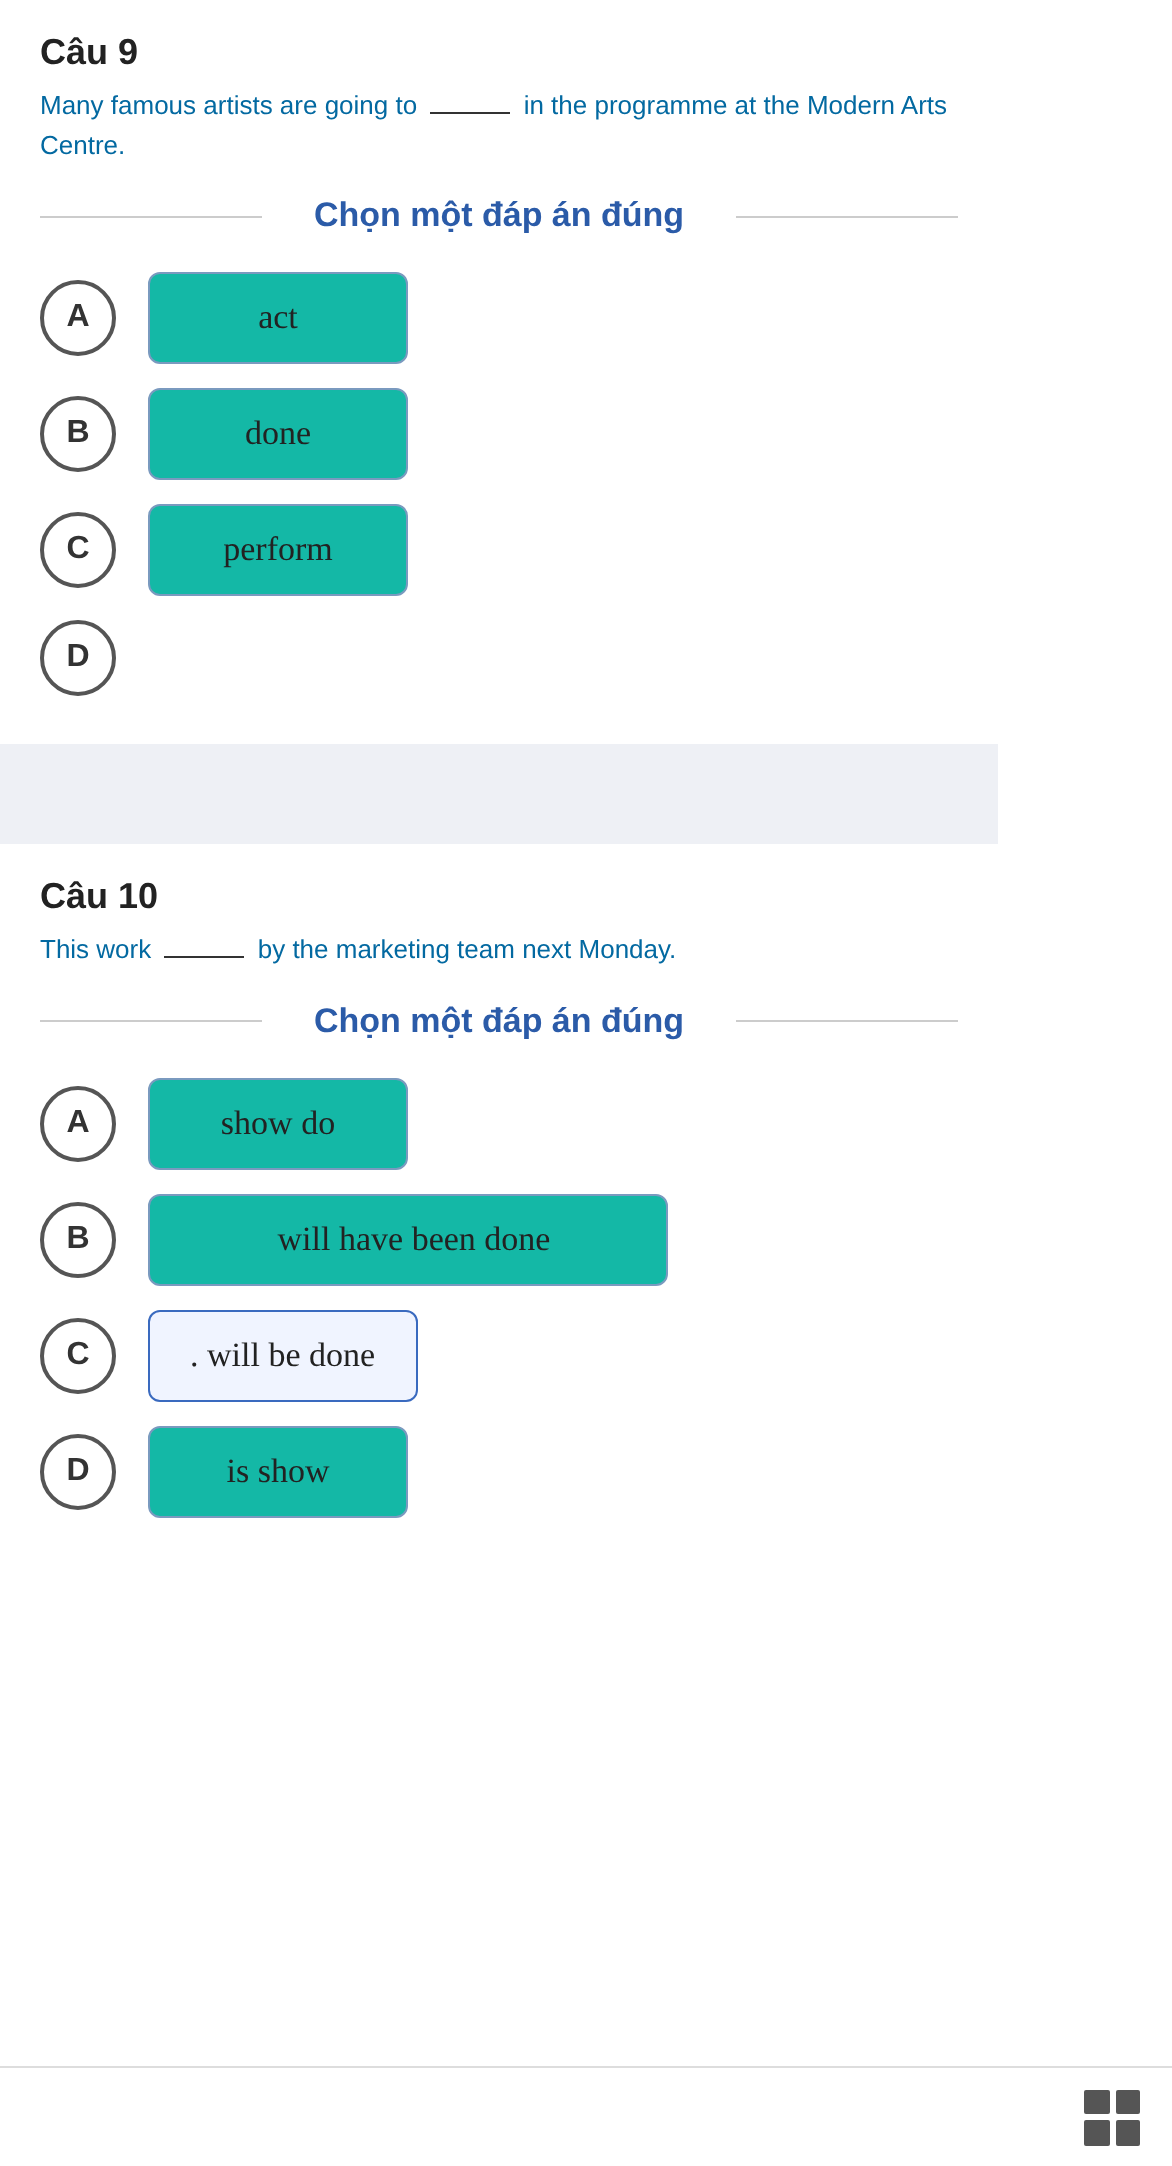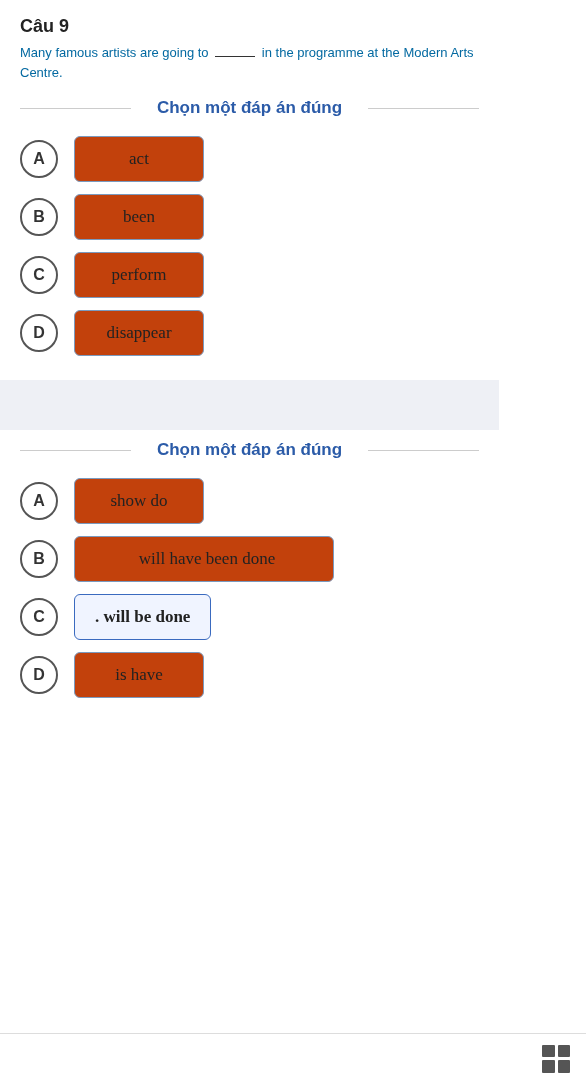--- a/index.html
+++ b/index.html
@@ -103,29 +103,28 @@
     }
 
     .option-box {
       border: 1.5px solid #7a9abf;
       border-radius: 6px;
       padding: 12px 20px;
       font-size: 17px;
       color: #222;
       font-family: Georgia, serif;
       min-width: 130px;
-      background: #c2410c;
+      background: #14b8a6;
       cursor: pointer;
       text-align: center;
     }
 
     .option-box.selected {
       border-color: #3a6abf;
       background: #f0f4ff;
-      font-weight: bold;
     }
 
     .option-box-wide {
       min-width: 260px;
       padding-left: 26px;
     }
 
     
     .gray-separator {
       height: 50px;
@@ -193,45 +192,48 @@
       <div class="option-box">
         <span>act</span>
       </div>
     </div>
 
     <div class="option-row">
       <div class="option-circle">
         <span>B</span>
       </div>
       <div class="option-box">
-        <span>been</span>
+        <span>done</span>
       </div>
     </div>
 
     <div class="option-row">
       <div class="option-circle">
         <span>C</span>
       </div>
       <div class="option-box">
         <span>perform</span>
       </div>
     </div>
 
     <div class="option-row">
       <div class="option-circle">
         <span>D</span>
       </div>
-      <div class="option-box">
-        <span>disappear</span>
-      </div>
     </div>
   </div>
 
   <div class="gray-separator"></div>
 
+  <div class="question10-section">
+    <div class="question-title">Câu 10</div>
+    <div class="question-text">
+      This work <span class="blank"></span> by the marketing team next Monday.
+    </div>
+  </div>
 
   <div class="section-heading">
     <div class="section-heading-line"></div>
     <div class="section-heading-text">Chọn một đáp án đúng</div>
     <div class="section-heading-line"></div>
   </div>
 
   <div class="options-list" style="padding-bottom: 70px;">
 
     <div class="option-row">
@@ -259,21 +261,21 @@
       <div class="option-box selected">
         <span>. </span><span>will be done</span>
       </div>
     </div>
 
     <div class="option-row">
       <div class="option-circle">
         <span>D</span>
       </div>
       <div class="option-box">
-        <span>is have</span>
+        <span>is show</span>
       </div>
     </div>
   </div>
 
   <div class="bottom-bar">
     <div class="grid-icon">
       <div class="grid-cell"></div>
       <div class="grid-cell"></div>
       <div class="grid-cell"></div>
       <div class="grid-cell"></div>

